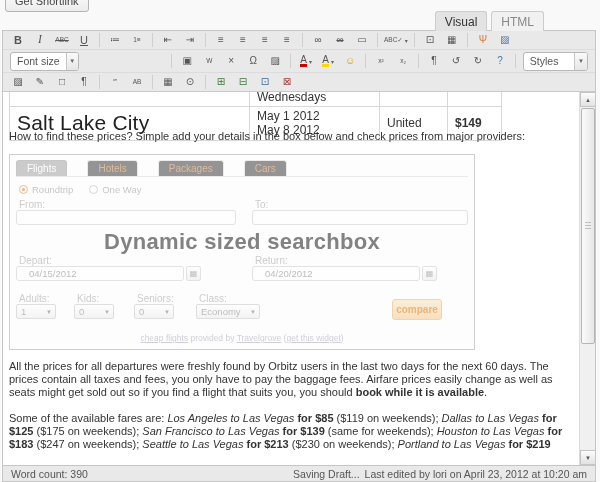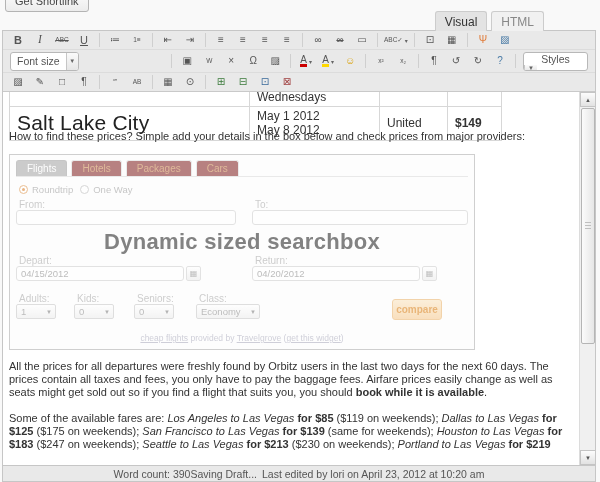--- a/index.html
+++ b/index.html
@@ -62,33 +62,33 @@
   .intro{position:absolute;left:6px;right:28px;top:38px;font-size:11px;line-height:13px}
   .bodypara{font-size:11px;line-height:13px}
   .para1{position:absolute;left:6px;right:26px;top:268px}
   .para2{position:absolute;left:6px;right:26px;top:320px}
 
   
   .widget{position:absolute;left:6px;top:62px;width:466px;height:196px;border:1px solid #cfcfcf;
     background:#fdfdfd}
   .w-faded{position:absolute;inset:0;opacity:.55}
   .w-tabs{position:absolute;top:4px;left:6px;right:6px;height:18px;border-bottom:1px solid #dadada;
-    display:flex;gap:4px;align-items:flex-end}
-  .w-tab{padding:2px 10px 2px;font-size:10px;color:#c9864a;background:#7f1d1d;border:1px solid #ddd;
+    display:flex;gap:20px;align-items:flex-end}
+  .w-tab{padding:2px 10px 2px;font-size:10px;color:#c9864a;background:#404040;border:1px solid #ddd;
     border-bottom:none;border-radius:3px 3px 0 0;cursor:pointer}
   .w-tab.active{background:#a3a3a3;border-color:#9a9a9a;color:#fff}
-  .w-radios{position:absolute;top:29px;left:9px;display:flex;gap:7px;align-items:center;
+  .w-radios{position:absolute;top:29px;left:9px;display:flex;gap:16px;align-items:center;
     font-size:9.5px;color:#999}
   .radio{display:inline-flex;align-items:center;gap:4px;cursor:pointer}
   .rb{display:inline-block;width:9px;height:9px;border:1px solid #da8a3a;border-radius:50%;position:relative;background:#fff}
   .rb.on::after{content:"";position:absolute;left:2px;top:2px;width:3px;height:3px;border-radius:50%;background:#da7a20}
   .rb.off{border-color:#b5b5b5}
   .w-label{position:absolute;font-size:10px;color:#a5a5a5}
   .w-input{position:absolute;height:15px;border:1px solid #ccc;border-radius:3px;background:#fff;
-    font-size:9.5px;color:#888;padding:0 4px;font-family:inherit}
+    font-size:9.5px;color:#888;padding:0 12px;font-family:inherit}
   .cal-btn{position:absolute;width:15px;height:15px;border:1px solid #ccc;border-radius:2px;
     background:linear-gradient(#fff,#eaeaea);font-size:8px;color:#888;display:flex;align-items:center;
     justify-content:center;cursor:pointer}
   .w-select{position:absolute;height:15px;border:1px solid #c5c5c5;border-radius:2px;
     background:linear-gradient(#fff,#ececec);font-size:9.5px;color:#888;display:flex;align-items:center;
     justify-content:space-between;padding:0 3px 0 4px;cursor:pointer}
   .w-select .arr{font-size:6px;color:#777;margin-left:3px}
   .w-compare{position:absolute;left:382px;top:144px;width:50px;height:21px;border:1px solid #eab268;
     border-radius:3px;background:linear-gradient(#fbe3bd,#f6c88b);color:#d97b0d;font-size:10px;
     font-weight:bold;font-family:inherit;cursor:pointer}
@@ -103,21 +103,21 @@
   .sb-up{top:0}.sb-down{bottom:0}
   .sb-thumb{position:absolute;left:1px;width:14px;top:16px;height:236px;border:1px solid #b5b5b5;
     border-radius:2px;background:linear-gradient(90deg,#fbfbfb,#e6e6e6);cursor:pointer}
   .sb-thumb::after{content:"";position:absolute;left:3px;right:3px;top:50%;margin-top:-4px;height:8px;
     background:repeating-linear-gradient(180deg,#bfbfbf 0 1px,transparent 1px 3px)}
 
   
   .path-bar{flex:0 0 14px;background:#f6f6f6;border-top:1px solid #dedede;font-size:10.5px;color:#666;
     display:flex;align-items:center;padding:0 7px;gap:4px}
   .status-bar{position:absolute;left:2px;top:466px;width:594px;height:16px;background:#e9e9e9;
-    border:1px solid #c6c6c6;border-top:none;display:flex;align-items:center;justify-content:center;
+    border:1px solid #c6c6c6;border-top:none;display:flex;align-items:center;justify-content:space-between;
     padding:0 8px;font-size:10.5px;color:#555}
   .status-right{display:flex;gap:5px}
 </style>
 </head>
 <body>
 
 <div class="stage">
 
   <button class="shortlink-btn">Get Shortlink</button>
 
@@ -249,21 +249,21 @@
         <button class="tb-btn">
           <span class="tb-ico">↺</span>
         </button>
         <button class="tb-btn">
           <span class="tb-ico">↻</span>
         </button>
         <button class="tb-btn">
           <span class="tb-ico" style="color: rgb(74, 123, 166);">?</span>
         </button>
         <span class="tb-sep"></span>
-        <span class="tb-dd" style="width: 72px; flex-direction: column;">
+        <span class="tb-dd" style="width: 72px;">
           <span class="tb-dd-label">Styles</span>
           <span class="tb-dd-arrow">▼</span>
         </span>
       </div>
     <div class="tb-row tb-row3">
         <button class="tb-btn">
           <span class="tb-ico">▨</span>
         </button>
         <button class="tb-btn">
           <span class="tb-ico">✎</span>

